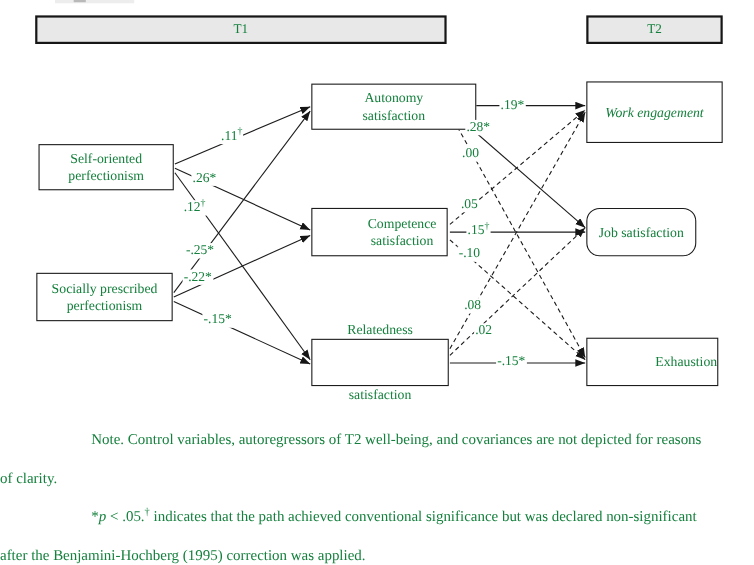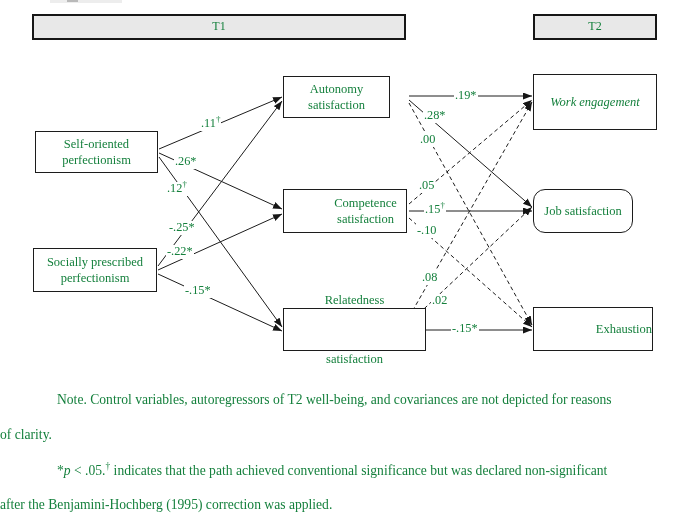--- a/index.html
+++ b/index.html
@@ -10,21 +10,21 @@
   svg.paths{position:absolute;left:0;top:0;}
   .edge{stroke:#1c1c1c;stroke-width:1;fill:none;}
   .edge.dashed{stroke-dasharray:4 3;}
   .box{position:absolute;background:#fff;border:1.5px solid #1c1c1c;
        display:flex;flex-direction:column;align-items:center;justify-content:center;
        text-align:center;font-size:12.5px;line-height:1.28;box-sizing:border-box;}
   .header-box{background:#e8e8e8;border:2px solid #161616;font-size:12px;}
   .coef{position:absolute;background:#fff;font-size:12.3px;padding:0 1px;white-space:nowrap;line-height:1.1;}
   .coef sup{font-size:9px;line-height:0;}
   .note-line{position:absolute;left:0;width:685px;font-size:13.6px;white-space:nowrap;line-height:1.2;}
-  .indent{padding-left:57px;box-sizing:border-box;}
+  .indent{padding-left:83px;box-sizing:border-box;}
   .note-line i{font-style:italic;}
   .note-line sup{font-size:9.5px;}
 </style>
 </head>
 <body>
 
 <div id="page">
 
   <div class="artifact" style="left:50px;top:0;width:72px;height:3px;"></div>
   <div class="artifact-dot" style="left:67px;top:0;width:11px;height:2px;"></div>
@@ -61,29 +61,29 @@
 
   <div class="box" style="left:35px;top:131px;width:123px;height:42px;">
     <span>Self-oriented</span>
     <span>perfectionism</span>
   </div>
   <div class="box" style="left:33px;top:248px;width:124px;height:44px;">
     <span>Socially prescribed</span>
     <span>perfectionism</span>
   </div>
 
-  <div class="box" style="left:283px;top:76px;width:107px;height:42px;">
+  <div class="box" style="left:283px;top:76px;width:150px;height:42px;">
     <span>Autonomy</span>
     <span>satisfaction</span>
   </div>
   <div class="box" style="left:283px;top:189px;width:124px;height:44px;padding-left:41px;">
     <span>Competence</span>
     <span>satisfaction</span>
   </div>
-  <div class="box" style="left:283px;top:308px;width:143px;height:43px;gap:43px;">
+  <div class="box" style="left:283px;top:308px;width:125px;height:43px;gap:43px;">
     <span>Relatedness</span>
     <span>satisfaction</span>
   </div>
 
   <div class="box" style="left:533px;top:74px;width:124px;height:56px;font-style:italic;">
     <span>Work engagement</span>
   </div>
   <div class="box" style="left:533px;top:189px;width:100px;height:44px;border-radius:12px;">
     <span>Job satisfaction</span>
   </div>

